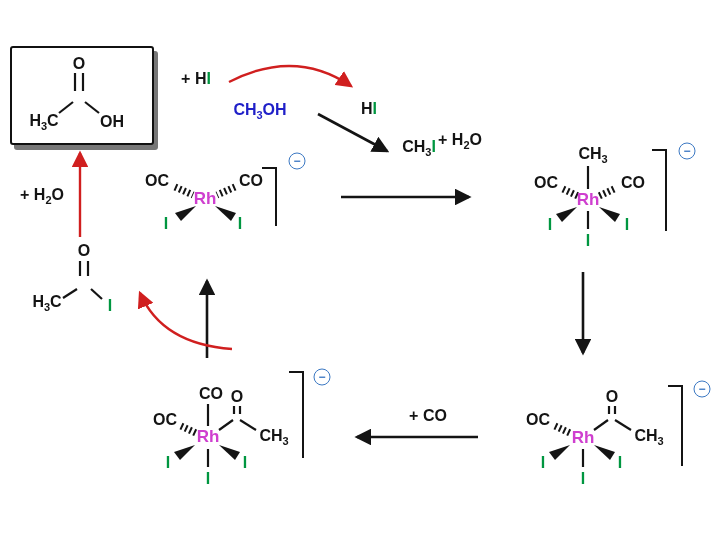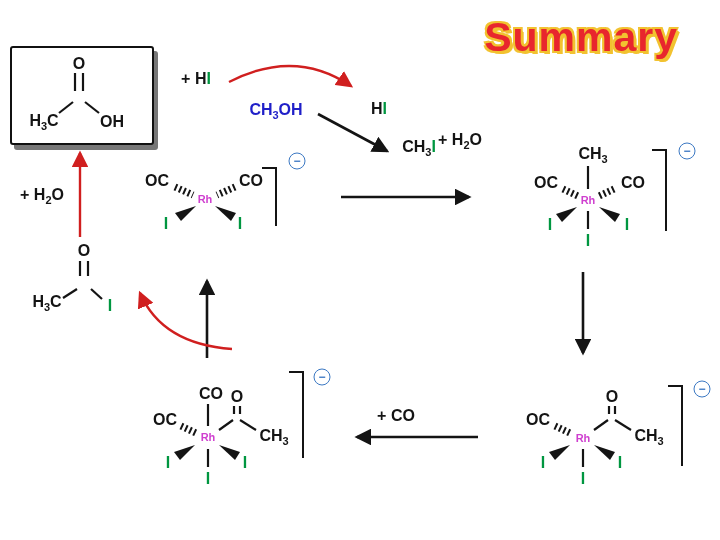--- a/index.html
+++ b/index.html
@@ -13,42 +13,41 @@
 
   .aa-box { position:absolute; left:10px; top:46px; width:140px; height:95px;
             border:2.5px solid #111; border-radius:3px; background:#fff;
             box-shadow:4px 5px 0 #777; z-index:1; }
 
   svg.layer { position:absolute; left:0; top:0; z-index:2; pointer-events:none; }
 
   .lbl { position:absolute; transform:translate(-50%,-50%); font-weight:bold;
          font-size:16px; color:#141414; white-space:nowrap; z-index:3; }
   .lbl sub { font-size:11px; }
-  .rh  { color:#cf3fcf; font-size:11px; }
+  .rh  { color:#cf3fcf; font-size:17px; }
   .grn { color:#009640; }
   .blu { color:#1f1fc8; }
 
   .charge { position:absolute; transform:translate(-50%,-50%); width:15px; height:15px;
             border:1.5px solid #3b78c3; border-radius:50%; color:#3b78c3;
             font-size:12px; font-weight:bold; line-height:14px; text-align:center;
             background:#fff; z-index:3; }
 
   .bond   { stroke:#141414; stroke-width:2.2; }
   .hash   { stroke:#141414; stroke-width:7; stroke-dasharray:2 2.7; }
   .wedge  { fill:#141414; }
   .bk     { stroke:#141414; stroke-width:2; fill:none; }
   .arrow  { stroke:#141414; stroke-width:2.6; fill:none; }
   .rarrow { stroke:#d01f1f; stroke-width:2.4; fill:none; }
 </style>
 </head>
 <body>
 
 <div id="canvas">
 
-  <div class="title">Summary</div>
 
   <div class="aa-box"></div>
 
   <svg class="layer" width="720" height="540" viewBox="0 0 720 540">
     <defs>
       <marker id="mb" viewBox="0 0 10 10" refX="8.5" refY="5" markerWidth="6.5" markerHeight="6.5" orient="auto">
         <path d="M0,0 L10,5 L0,10 Z" fill="#141414"></path>
       </marker>
       <marker id="mr" viewBox="0 0 10 10" refX="8.5" refY="5" markerWidth="7" markerHeight="7" orient="auto">
         <path d="M0,0 L10,5 L0,10 Z" fill="#d01f1f"></path>
@@ -122,23 +121,23 @@
 
     <g>
       <path class="rarrow" d="M229,82 Q295,48 351,86" marker-end="url(#mr)"></path>
       <path class="rarrow" d="M232,349 Q162,344 140,293" marker-end="url(#mr)"></path>
       <line class="rarrow" x1="80" y1="237" x2="80" y2="153" marker-end="url(#mr)"></line>
     </g>
   </svg>
 
   <div class="lbl" style="left:196px;top:79px"><span>+ H</span><span class="grn">I</span></div>
 
-  <div class="lbl blu" style="left:276px;top:111px"><span>CH</span><sub>3</sub><span>OH</span></div>
+  <div class="lbl blu" style="left:260px;top:111px"><span>CH</span><sub>3</sub><span>OH</span></div>
 
-  <div class="lbl" style="left:379px;top:109px"><span>H</span><span class="grn">I</span></div>
+  <div class="lbl" style="left:369px;top:109px"><span>H</span><span class="grn">I</span></div>
 
   <div class="lbl" style="left:419px;top:148px"><span>CH</span><sub>3</sub><span class="grn">I</span></div>
 
   <div class="lbl" style="left:460px;top:141px"><span>+ H</span><sub>2</sub><span>O</span></div>
 
   <div class="lbl" style="left:79px;top:64px">O</div>
   <div class="lbl" style="left:44px;top:122px"><span>H</span><sub>3</sub><span>C</span></div>
   <div class="lbl" style="left:112px;top:122px">OH</div>
 
   <div class="lbl" style="left:42px;top:196px"><span>+ H</span><sub>2</sub><span>O</span></div>
@@ -175,15 +174,15 @@
   <div class="lbl" style="left:211px;top:394px">CO</div>
   <div class="lbl" style="left:165px;top:420px">OC</div>
   <div class="lbl" style="left:237px;top:397px">O</div>
   <div class="lbl rh" style="left:208px;top:437px">Rh</div>
   <div class="lbl" style="left:274px;top:437px"><span>CH</span><sub>3</sub></div>
   <div class="lbl grn" style="left:168px;top:463px">I</div>
   <div class="lbl grn" style="left:245px;top:463px">I</div>
   <div class="lbl grn" style="left:208px;top:479px">I</div>
   <div class="charge" style="left:322px;top:377px">−</div>
 
-  <div class="lbl" style="left:396px;top:416px">+ CO</div>
+  <div class="lbl" style="left:428px;top:416px">+ CO</div>
 
 </div>
 
 </body></html>

